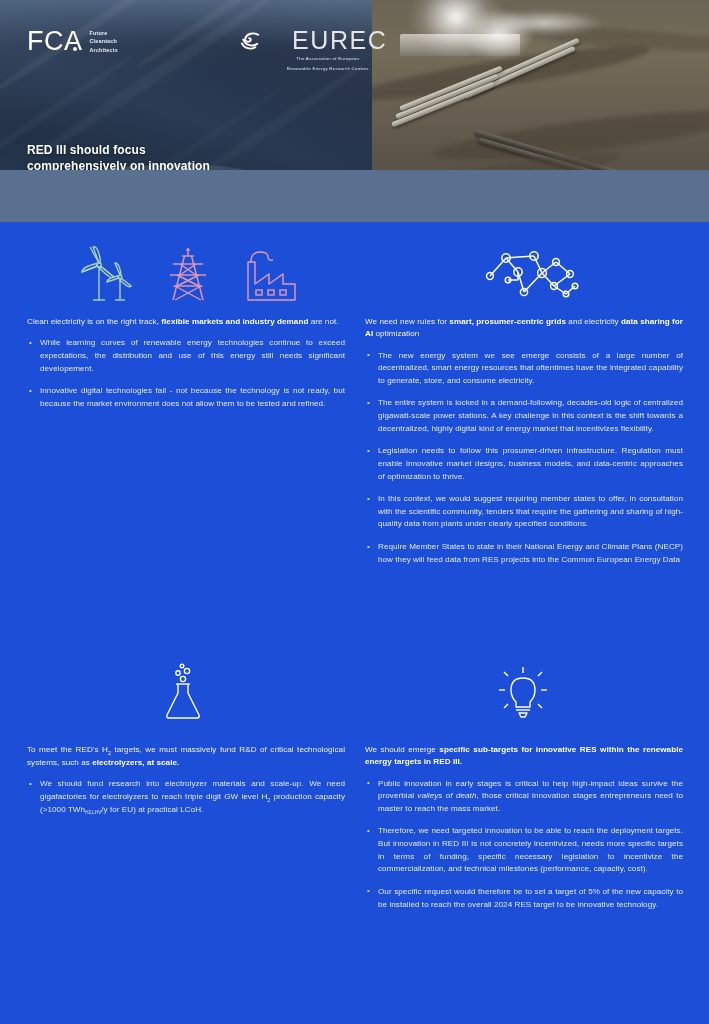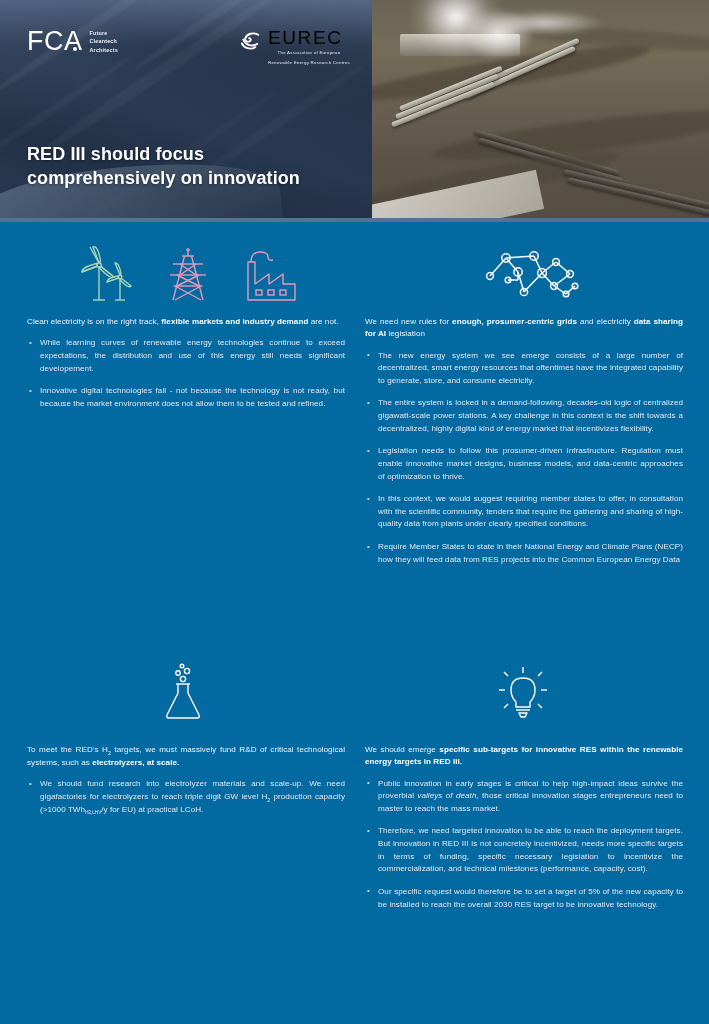--- a/index.html
+++ b/index.html
@@ -5,21 +5,21 @@
 <style>
   * { margin:0; padding:0; box-sizing:border-box; }
   html,body{ background:#5a7091; }
   body{
     width:709px; height:1024px; position:relative; overflow:hidden;
     font-family:"Liberation Sans","DejaVu Sans",sans-serif;
     background:#5a7091; color:#ffffff;
   }
 
   
-  .hero{ position:absolute; left:0; top:0; width:709px; height:218px; overflow:hidden; }
+  .hero{ position:absolute; left:0; top:0; width:709px; height:170px; overflow:hidden; }
 
   .hero-left{
     position:absolute; left:0; top:0; width:372px; height:222px;
     background:
       linear-gradient(160deg, rgba(255,255,255,.07) 0%, rgba(255,255,255,0) 42%),
       linear-gradient(200deg, #33435c 0%, #2c3b54 26%, #334763 52%, #2a3a52 74%, #35506e 100%);
     overflow:hidden;
   }
   
   .hero-left .streak{ position:absolute; background:rgba(225,235,245,.20); transform:rotate(-34deg);
@@ -96,31 +96,31 @@
 
   
   .logo-fca{ position:absolute; left:27px; top:28px; display:flex; align-items:center; gap:7px; z-index:6; }
   .fca-mark{ font-size:27px; font-weight:400; letter-spacing:.5px; color:#fff; line-height:1;
              font-family:"Liberation Sans",sans-serif; position:relative; }
   .fca-dot{ position:absolute; right:6px; bottom:4px; width:4px; height:4px; border-radius:50%; background:#fff; }
   .fca-sub{ font-size:5.4px; line-height:1.55; color:#e8eef5; letter-spacing:.2px; font-weight:700; }
 
   .logo-eurec{ position:absolute; left:239px; top:28px; display:flex; align-items:flex-start; gap:6px; z-index:6; }
   .eurec-mark{ width:23px; height:23px; flex:none; margin-top:1px; }
-  .eurec-txt .eurec-name{ font-size:19px; line-height:1; letter-spacing:1.6px; color:#000000; font-weight:400; }
+  .eurec-txt .eurec-name{ font-size:25px; line-height:1; letter-spacing:1.6px; color:#e5e5e5; font-weight:400;margin-left:24px; }
   .eurec-txt .eurec-sub{ font-size:4.4px; line-height:1.5; letter-spacing:.25px; color:#dde6f0; margin-top:3px; text-align:center; }
 
   .hero-title{
     position:absolute; left:27px; top:142px; z-index:6;
-    font-size:18px; font-weight:700; line-height:1.36; color:#ffffff;
+    font-size:12px; font-weight:700; line-height:1.36; color:#ffffff;
     text-shadow:0 1px 3px rgba(0,0,0,.45); letter-spacing:.1px;
   }
 
   
-  .sheet{ position:absolute; left:0; top:222px; width:709px; height:802px; background:#0369a1; }
+  .sheet{ position:absolute; left:0; top:222px; width:709px; height:802px; background:#1d4ed8; }
 
   .icon-row{ position:absolute; display:flex; }
 
   .cols{ position:absolute; left:0; top:0; width:709px; }
   .col{ position:absolute; width:318px; }
   .col.left{ left:27px; }
   .col.right{ left:365px; }
 
   .lede{
     font-size:8.1px; line-height:1.52; color:#eef2f7; text-align:justify;
@@ -309,21 +309,21 @@
         <span>Clean electricity is on the right track, </span><b>flexible markets and industry demand</b><span> are not.</span>
       </p>
       <ul>
         <li>While learning curves of renewable energy technologies continue to exceed expectations, the distribution and use of this energy still needs significant developement.</li>
         <li>Innovative digital technologies fail - not because the technology is not ready, but because the market environment does not allow them to be tested and refined.</li>
       </ul>
     </div>
 
     <div class="col right" style="top:94px;">
       <p class="lede">
-        <span>We need new rules for </span><b>enough, prosumer-centric grids</b><span> and electricity </span><b>data sharing for AI</b><span> legislation</span>
+        <span>We need new rules for </span><b>smart, prosumer-centric grids</b><span> and electricity </span><b>data sharing for AI</b><span> optimization</span>
       </p>
       <ul>
         <li>The new energy system we see emerge consists of a large number of decentralized, smart energy resources that oftentimes have the integrated capability to generate, store, and consume electricity.</li>
         <li>The entire system is locked in a demand-following, decades-old logic of centralized gigawatt-scale power stations. A key challenge in this context is the shift towards a decentralized, highly digital kind of energy market that incentivizes flexibility.</li>
         <li>Legislation needs to follow this prosumer-driven infrastructure. Regulation must enable innovative market designs, business models, and data-centric approaches of optimization to thrive.</li>
         <li>In this context, we  would suggest requiring member states to offer, in consultation with the scientific community, tenders that require the gathering and sharing of high-quality data from plants under clearly specified conditions.</li>
         <li>Require Member States to state in their National Energy and Climate Plans (NECP) how they will feed data from RES projects into the Common European Energy Data</li>
       </ul>
     </div>
   </div>
@@ -373,18 +373,18 @@
 
     <div class="col right" style="top:522px;">
       <p class="lede">
         <span>We should emerge </span><b>specific sub-targets for innovative RES within the renewable energy targets in RED III.</b>
       </p>
       <ul>
         <li>
           <span>Public innovation in early stages is critical to help high-impact ideas survive the proverbial </span><i>valleys of death</i><span>, those critical innovation stages entrepreneurs need to master to reach the mass market.</span>
         </li>
         <li>Therefore, we need targeted innovation to be able to reach the deployment targets. But innovation in RED III is not concretely incentivized, needs more specific targets in terms of funding, specific necessary legislation to incentivize the commercialization, and technical milestones (performance, capacity, cost).</li>
-        <li>Our specific request would therefore be to set a target of 5% of the new capacity to be installed to reach the overall 2030 RES target to be innovative technology.</li>
+        <li>Our specific request would therefore be to set a target of 5% of the new capacity to be installed to reach the overall 2024 RES target to be innovative technology.</li>
       </ul>
     </div>
   </div>
 
 </div>
 
 </body></html>

